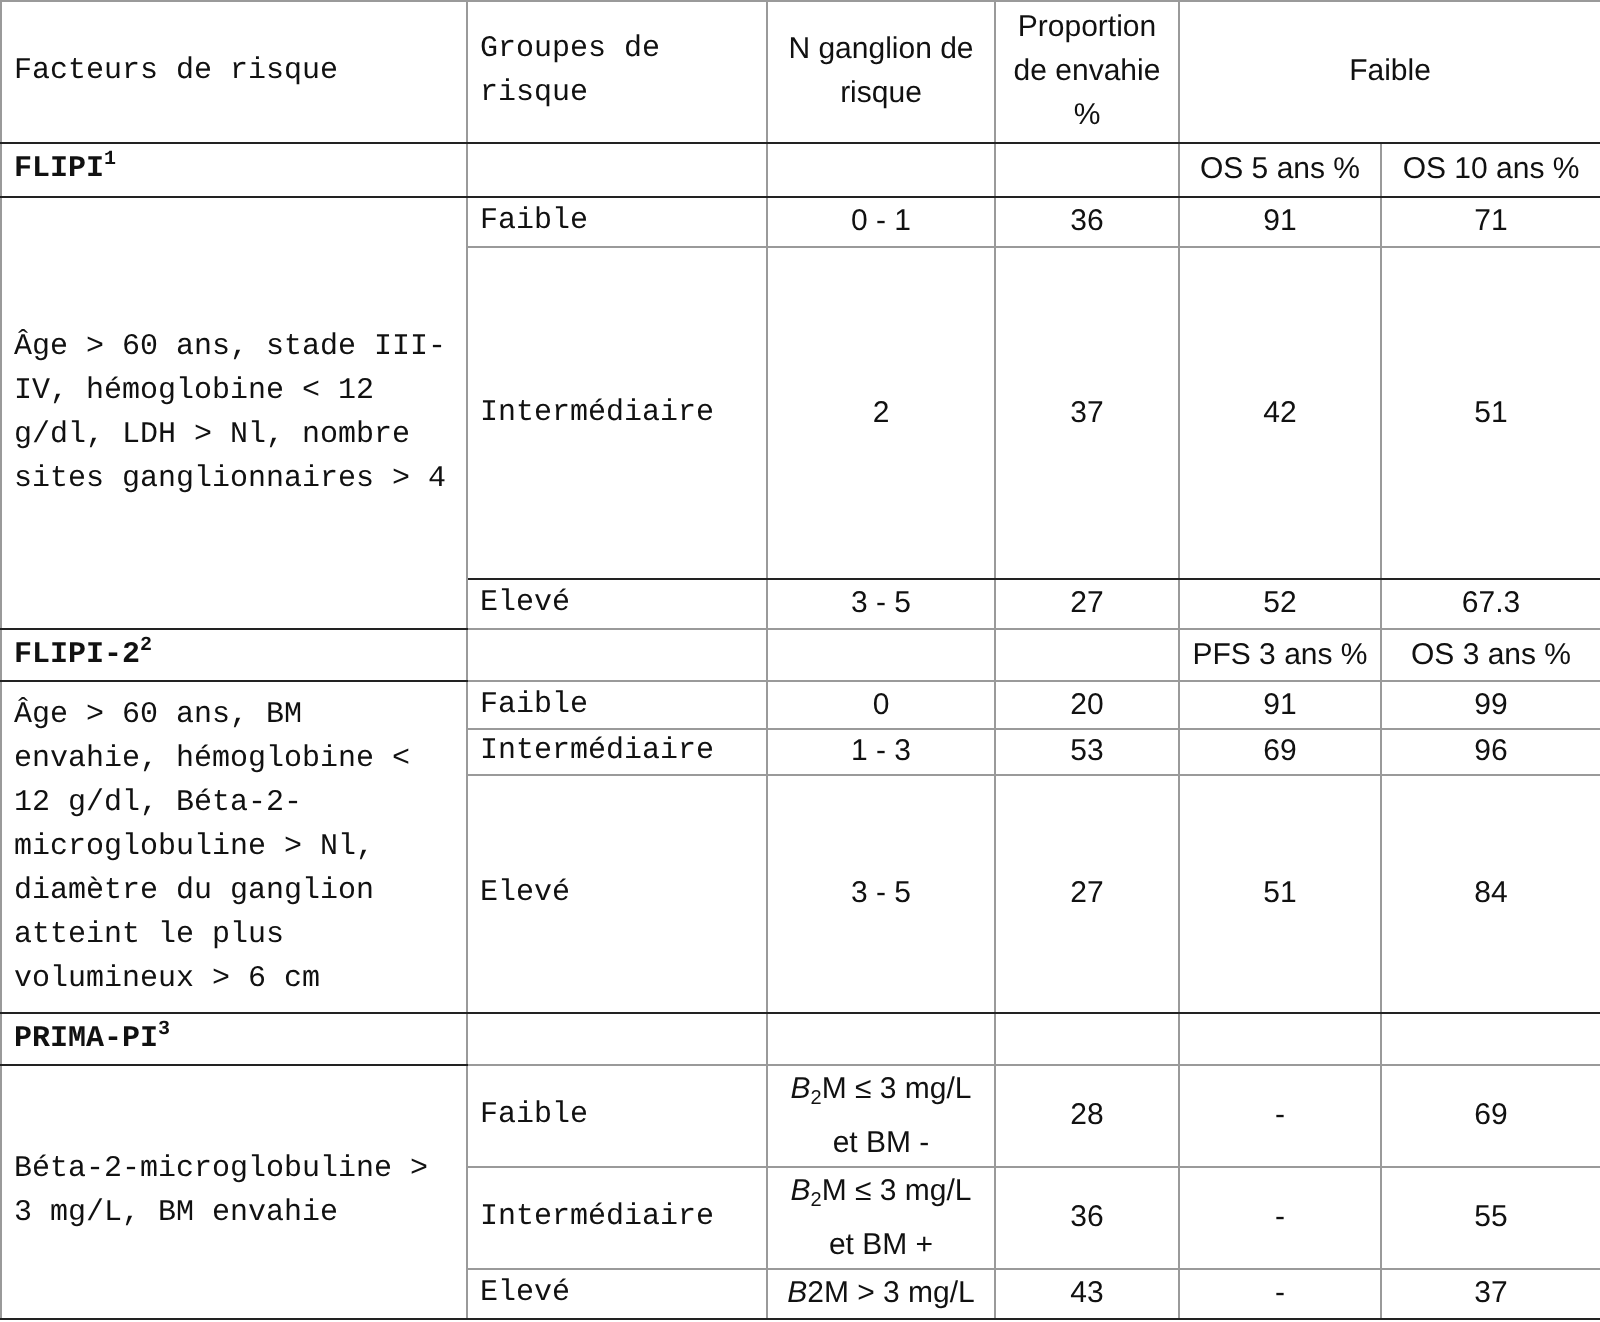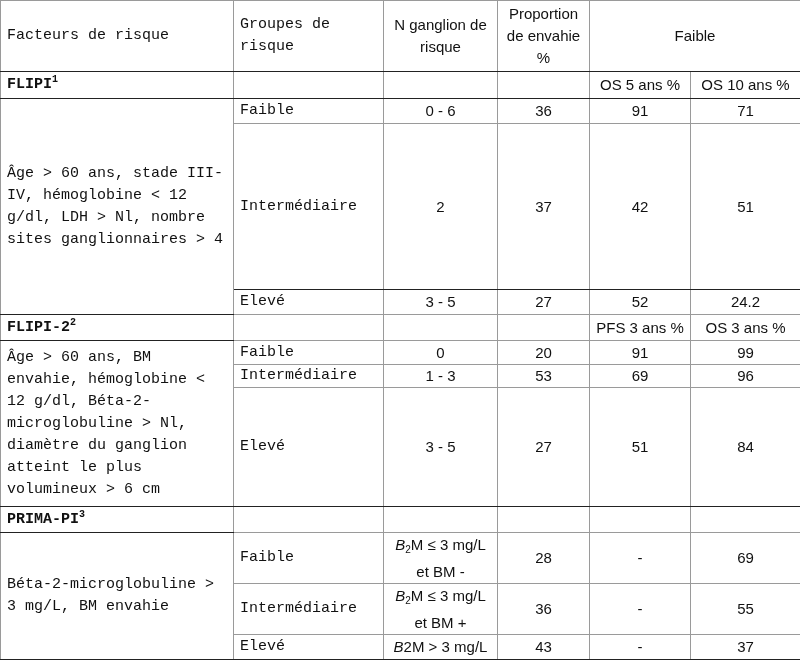--- a/index.html
+++ b/index.html
@@ -44,38 +44,38 @@
     <td class="l dk-b"><span class="bold">FLIPI</span><sup>1</sup></td>
     <td class="dk-l dk-b"></td>
     <td class="dk-b"></td>
     <td class="dk-b"></td>
     <td class="c dk-l dk-b">OS 5 ans %</td>
     <td class="c dk-b">OS 10 ans %</td>
   </tr>
   <tr style="height:25px">
     <td class="l dk-b" rowspan="3">Âge &gt; 60 ans, stade III-IV, hémoglobine &lt; 12 g/dl, LDH &gt; Nl, nombre sites ganglionnaires &gt; 4</td>
     <td class="l dk-l">Faible</td>
-    <td class="c">0 - 6</td>
+    <td class="c">0 - 1</td>
     <td class="c">36</td>
     <td class="c dk-l">91</td>
     <td class="c">71</td>
   </tr>
   <tr style="height:166px">
     <td class="l dk-l dk-b">Intermédiaire</td>
     <td class="c dk-b">2</td>
     <td class="c dk-b">37</td>
     <td class="c dk-l dk-b">42</td>
     <td class="c dk-b">51</td>
   </tr>
   <tr style="height:25px">
     <td class="l dk-l">Elevé</td>
     <td class="c">3 - 5</td>
     <td class="c">27</td>
     <td class="c dk-l">52</td>
-    <td class="c">24.2</td>
+    <td class="c">67.3</td>
   </tr>
 
   <tr style="height:26px">
     <td class="l dk-t dk-b"><span class="bold">FLIPI-2</span><sup>2</sup></td>
     <td class="dk-l"></td>
     <td></td>
     <td></td>
     <td class="c dk-l">PFS 3 ans %</td>
     <td class="c">OS 3 ans %</td>
   </tr>

